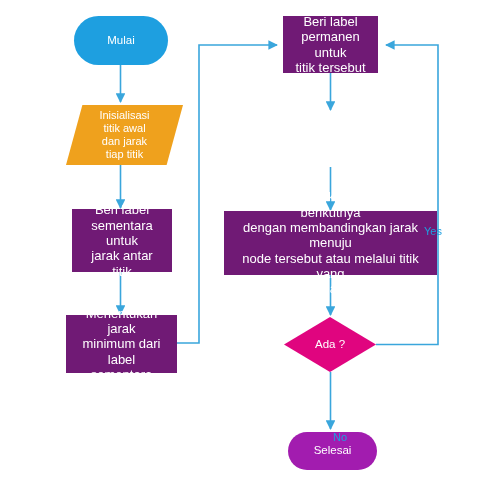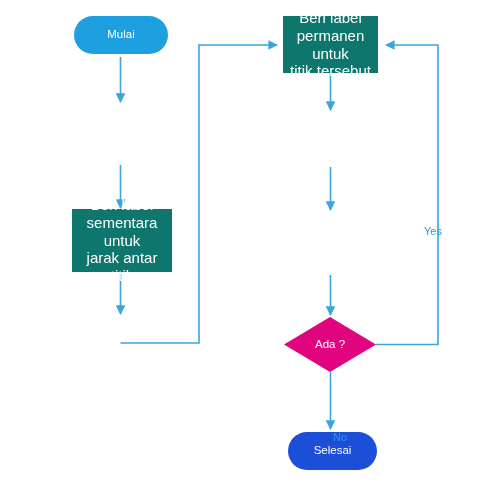--- a/index.html
+++ b/index.html
@@ -25,26 +25,26 @@
     color: #ffffff;
     line-height: 1.18;
     white-space: pre-line;
   }
   .terminator {
     border-radius: 999px;
     background: #1e9fe0;
     font-size: 11.5px;
   }
   .terminator.end {
-    background: #1d4ed8;
+    background: #a21caf;
   }
   .process {
-    background: #0f766e;
-    font-size: 15px;
-    padding: 2px 4px;
+    background: #701a75;
+    font-size: 13px;
+    padding: 2px 12px;
   }
   .io {
     background: #efa11d;
     font-size: 11px;
     clip-path: polygon(14% 0%, 100% 0%, 86% 100%, 0% 100%);
     padding: 2px 14px;
   }
   .decision {
     background: #e0057f;
     font-size: 11.5px;
@@ -84,33 +84,44 @@
       <path d="M 120.5 272 L 120.5 314"></path>
       <path d="M 120.5 343 L 199 343 L 199 45 L 277 45"></path>
       <path d="M 330.5 73 L 330.5 110"></path>
       <path d="M 330.5 167 L 330.5 210"></path>
       <path d="M 330.5 275 L 330.5 315"></path>
       <path d="M 376 344.5 L 438 344.5 L 438 45 L 386 45"></path>
       <path d="M 330.5 372 L 330.5 429"></path>
     </g>
   </svg>
 
-  <div class="node terminator" style="left:74px; top:16px; width:94px; height:38px;">Mulai</div>
+  <div class="node terminator" style="left:74px; top:16px; width:94px; height:49px;">Mulai</div>
 
+  <div class="node io" style="left:66px; top:105px; width:117px; height:60px;">Inisialisasi
+titik awal
+dan jarak
+tiap titik</div>
 
   <div class="node process" style="left:72px; top:209px; width:100px; height:63px;">Beri label
 sementara untuk
 jarak antar titik</div>
 
+  <div class="node process" style="left:66px; top:315px; width:111px; height:58px;">Menentukan jarak
+minimum dari
+label sementara</div>
 
   <div class="node process" style="left:283px; top:16px; width:95px; height:57px;">Beri label
 permanen untuk
 titik tersebut</div>
 
 
+  <div class="node process" style="left:224px; top:211px; width:213px; height:64px;">Mencari titik terpendek berikutnya
+dengan membandingkan jarak menuju
+node tersebut atau melalui titik yang
+telah memiliki label permanen</div>
 
   <div class="node decision" style="left:284px; top:317px; width:92px; height:55px;">Ada ?</div>
 
   <div class="node terminator end" style="left:288px; top:432px; width:89px; height:38px;">Selesai</div>
 
   <div class="edge-label" style="left:424px; top:186px;">Yes</div>
 
   <div class="edge-label" style="left:333px; top:392px;">No</div>
 
 </div>

